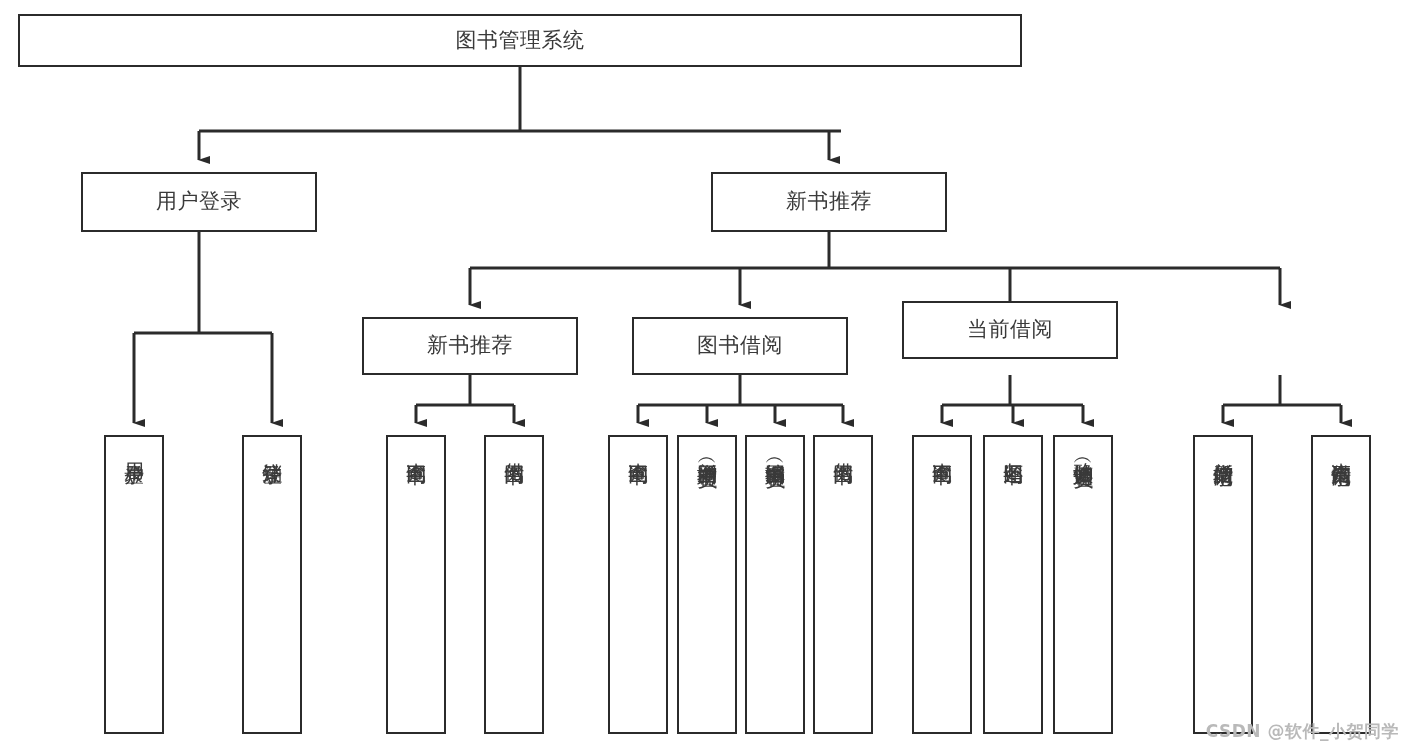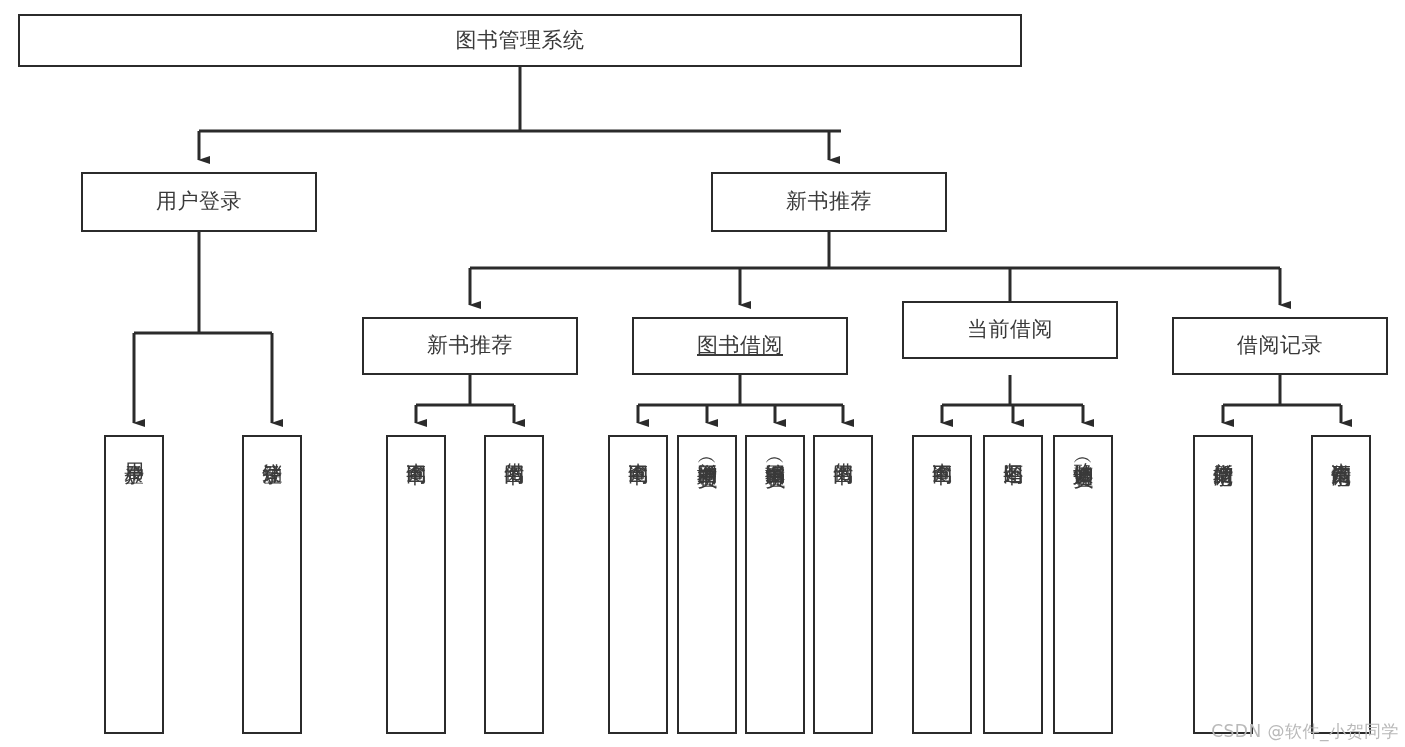--- a/index.html
+++ b/index.html
@@ -127,28 +127,25 @@
   <div class="node horiz" id="n-l2-0" style="left: 81px; top: 172px; width: 236px; height: 60px; border-color: rgb(43, 43, 43); background: rgb(255, 255, 255); color: rgb(58, 58, 58);">
     <span>用户登录</span>
   </div>
   <div class="node horiz" id="n-l2-1" style="left: 711px; top: 172px; width: 236px; height: 60px; border-color: rgb(43, 43, 43); background: rgb(255, 255, 255); color: rgb(58, 58, 58);">
     <span>新书推荐</span>
   </div>
 
   <div class="node horiz" id="n-l3-0" style="left: 362px; top: 317px; width: 216px; height: 58px; border-color: rgb(43, 43, 43); background: rgb(255, 255, 255); color: rgb(58, 58, 58); justify-content: center;">
     <span>新书推荐</span>
   </div>
-  <div class="node horiz" id="n-l3-1" style="left: 632px; top: 317px; width: 216px; height: 58px; border-color: rgb(43, 43, 43); background: rgb(255, 255, 255); color: rgb(58, 58, 58); text-decoration: underline;">
+  <div class="node horiz" id="n-l3-1" style="left: 632px; top: 317px; width: 216px; height: 58px; border-color: rgb(43, 43, 43); background: rgb(255, 255, 255); color: rgb(58, 58, 58);">
     <span>图书借阅</span>
   </div>
   <div class="node horiz" id="n-l3-2" style="left: 902px; top: 301px; width: 216px; height: 58px; border-color: rgb(43, 43, 43); background: rgb(255, 255, 255); color: rgb(58, 58, 58);">
     <span>当前借阅</span>
-  </div>
-  <div class="node horiz" id="n-l3-3" style="left: 1172px; top: 317px; width: 216px; height: 58px; border-color: rgb(43, 43, 43); background: rgb(255, 255, 255); color: rgb(58, 58, 58);">
-    <span>借阅记录</span>
   </div>
 
   <div class="node vert" id="n-lf-0" style="left: 104px; top: 435px; width: 60px; height: 299px; border-color: rgb(43, 43, 43); background: rgb(255, 255, 255); color: rgb(58, 58, 58);">
     <span class="vlabel">用户登录</span>
   </div>
   <div class="node vert" id="n-lf-1" style="left: 242px; top: 435px; width: 60px; height: 299px; border-color: rgb(43, 43, 43); background: rgb(255, 255, 255); color: rgb(58, 58, 58);">
     <span class="vlabel">注销登录</span>
   </div>
   <div class="node vert" id="n-lf-2" style="left: 386px; top: 435px; width: 60px; height: 299px; border-color: rgb(43, 43, 43); background: rgb(255, 255, 255); color: rgb(58, 58, 58);">
     <span class="vlabel">查询图书</span>
@@ -177,15 +174,15 @@
   <div class="node vert" id="n-lf-10" style="left: 1053px; top: 435px; width: 60px; height: 299px; border-color: rgb(43, 43, 43); background: rgb(255, 255, 255); color: rgb(58, 58, 58);">
     <span class="vlabel">确认归还（管理员）</span>
   </div>
   <div class="node vert" id="n-lf-11" style="left: 1193px; top: 435px; width: 60px; height: 299px; border-color: rgb(43, 43, 43); background: rgb(255, 255, 255); color: rgb(58, 58, 58);">
     <span class="vlabel">新增借阅记录</span>
   </div>
   <div class="node vert" id="n-lf-12" style="left: 1311px; top: 435px; width: 60px; height: 299px; border-color: rgb(43, 43, 43); background: rgb(255, 255, 255); color: rgb(58, 58, 58);">
     <span class="vlabel">查询借阅记录</span>
   </div>
 
-  <div class="watermark" style="color: rgb(185, 185, 185);">CSDN @软件_小贺同学</div>
+  <div class="watermark" style="color: rgb(185, 185, 185); font-weight: bold;">CSDN @软件_小贺同学</div>
 
 </div>
 
 </body></html>

